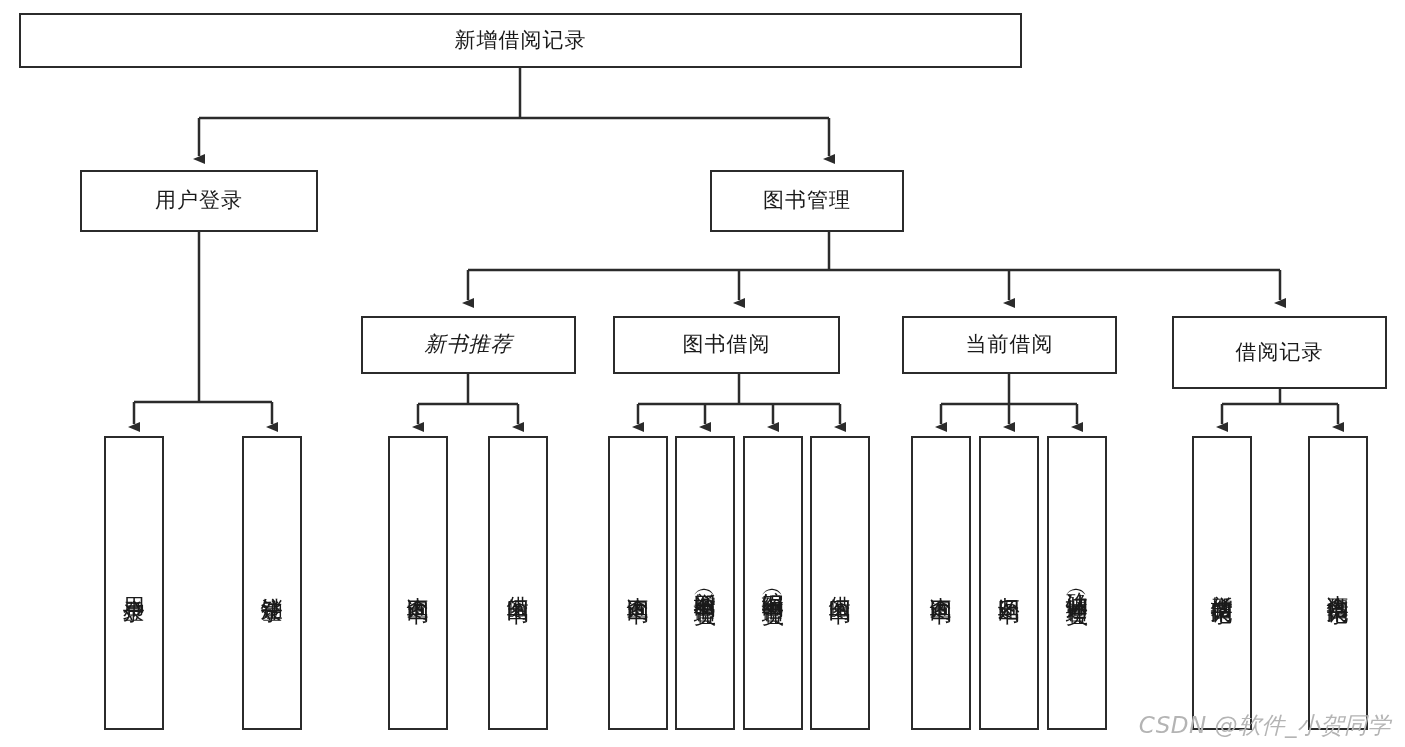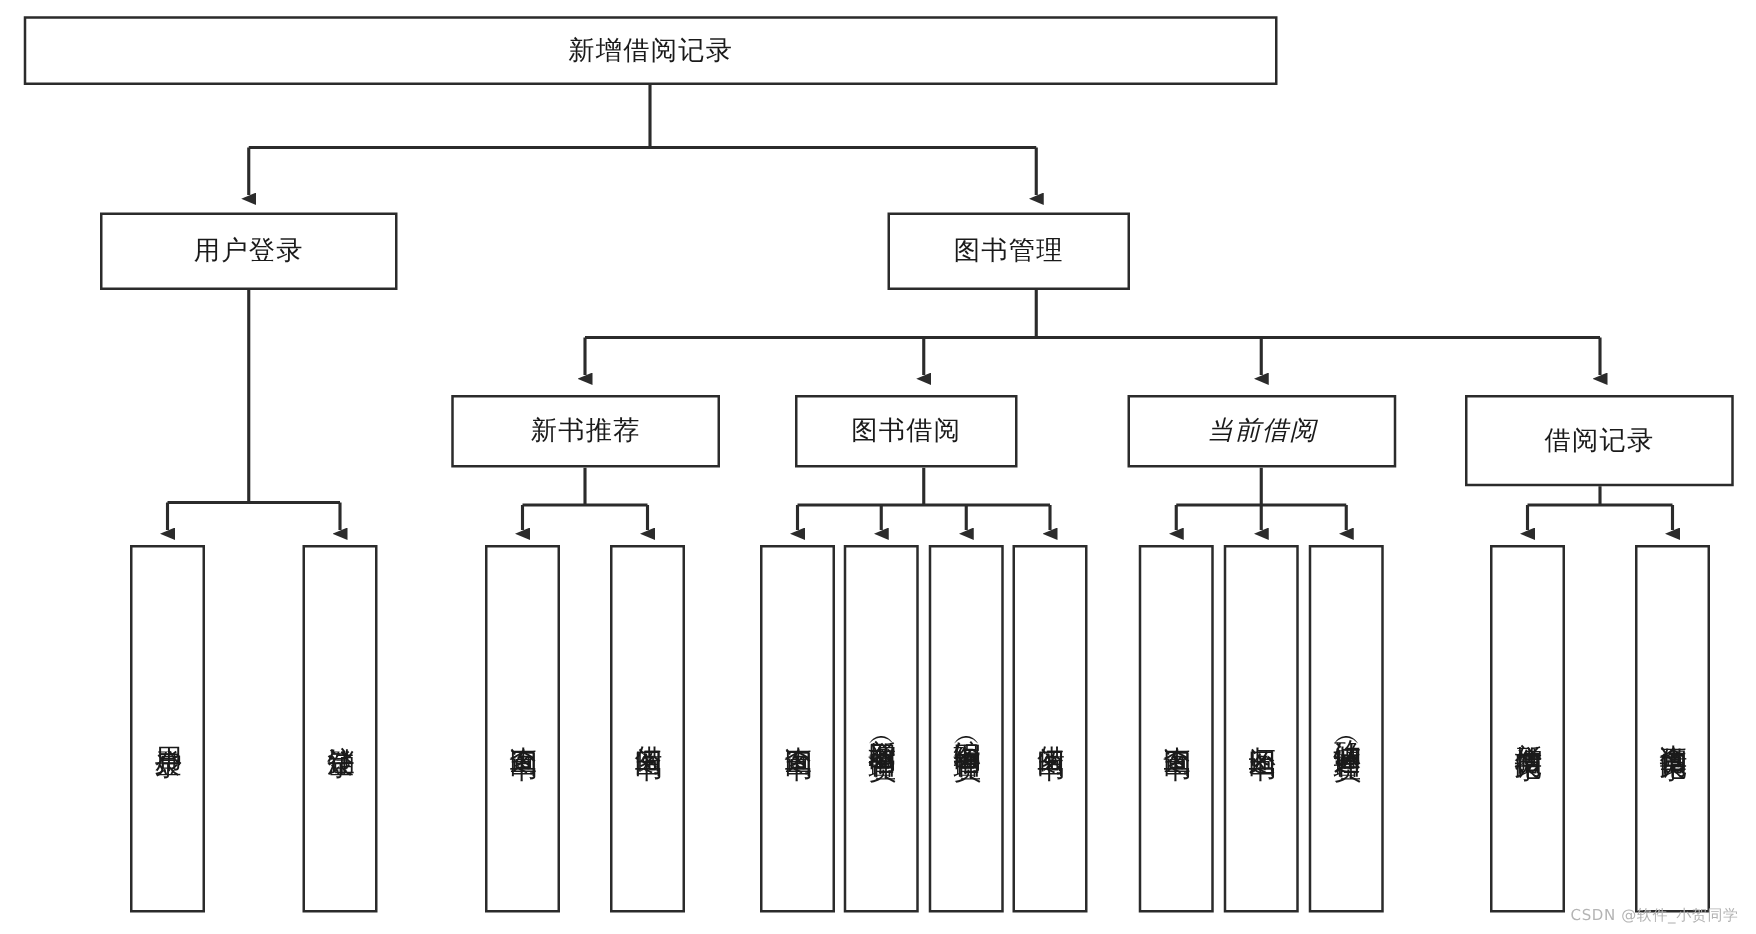--- a/index.html
+++ b/index.html
@@ -47,24 +47,25 @@
   .node.vert > span {
     writing-mode: vertical-rl;
     text-orientation: upright;
     display: block;
     max-height: 100%;
   }
   #watermark {
     position: absolute;
     right: 14px;
     bottom: 6px;
-    font-size: 12px;
+    font-size: 23px;
     color: #b4b4b4;
     letter-spacing: 0.5px;
     white-space: nowrap;
+    font-style: italic;
   }
 </style>
 </head>
 <body>
 
 <div id="canvas">
 
   <svg class="wires" viewBox="0 0 1405 747" xmlns="http://www.w3.org/2000/svg">
     <defs>
       <marker id="arrow" markerWidth="10" markerHeight="12" refX="2" refY="6" orient="auto" markerUnits="userSpaceOnUse">
@@ -119,27 +120,27 @@
     <span>新增借阅记录</span>
   </div>
 
   <div class="node horiz" style="left:80px; top:170px; width:238px; height:62px;">
     <span>用户登录</span>
   </div>
   <div class="node horiz" style="left:710px; top:170px; width:194px; height:62px;">
     <span>图书管理</span>
   </div>
 
-  <div class="node horiz" style="left:361px; top:316px; width:215px; height:58px;">
+  <div class="node horiz" style="left:361px; top:316px; width:215px; height:58px;font-style:italic;">
     <span>新书推荐</span>
   </div>
-  <div class="node horiz" style="left:636px; top:316px; width:178px; height:58px;">
+  <div class="node horiz" style="left:613px; top:316px; width:227px; height:58px;">
     <span>图书借阅</span>
   </div>
-  <div class="node horiz" style="left:902px; top:316px; width:215px; height:58px;font-style:italic;">
+  <div class="node horiz" style="left:902px; top:316px; width:215px; height:58px;">
     <span>当前借阅</span>
   </div>
   <div class="node horiz" style="left:1172px; top:316px; width:215px; height:73px;">
     <span>借阅记录</span>
   </div>
 
   <div class="node vert" style="left:104px; top:436px; width:60px; height:294px;">
     <span>用户登录</span>
   </div>
   <div class="node vert" style="left:242px; top:436px; width:60px; height:294px;">

